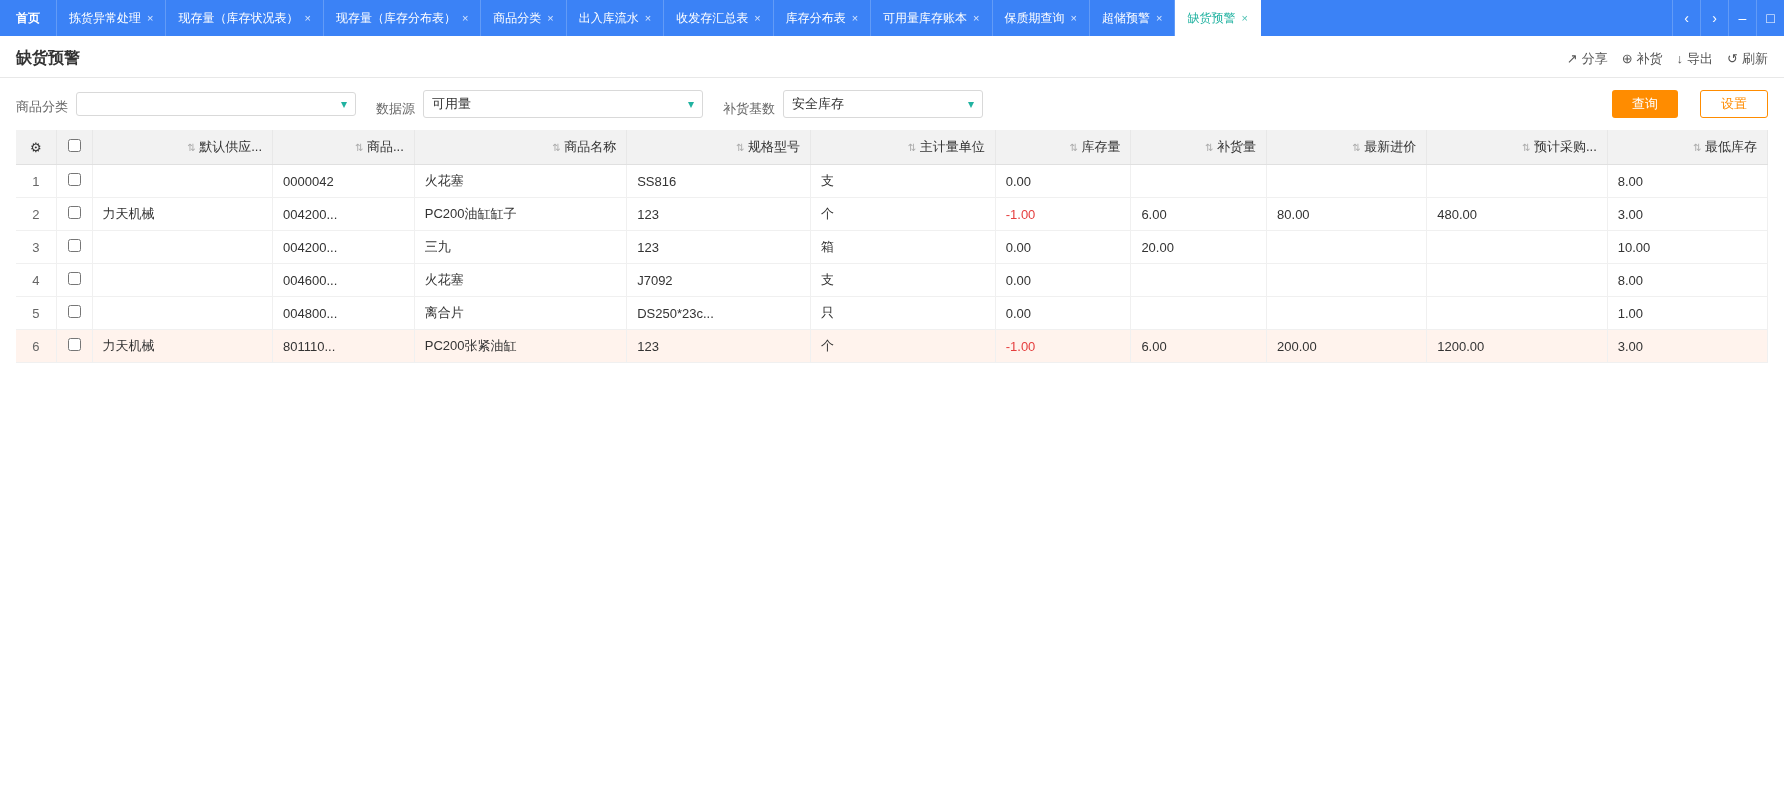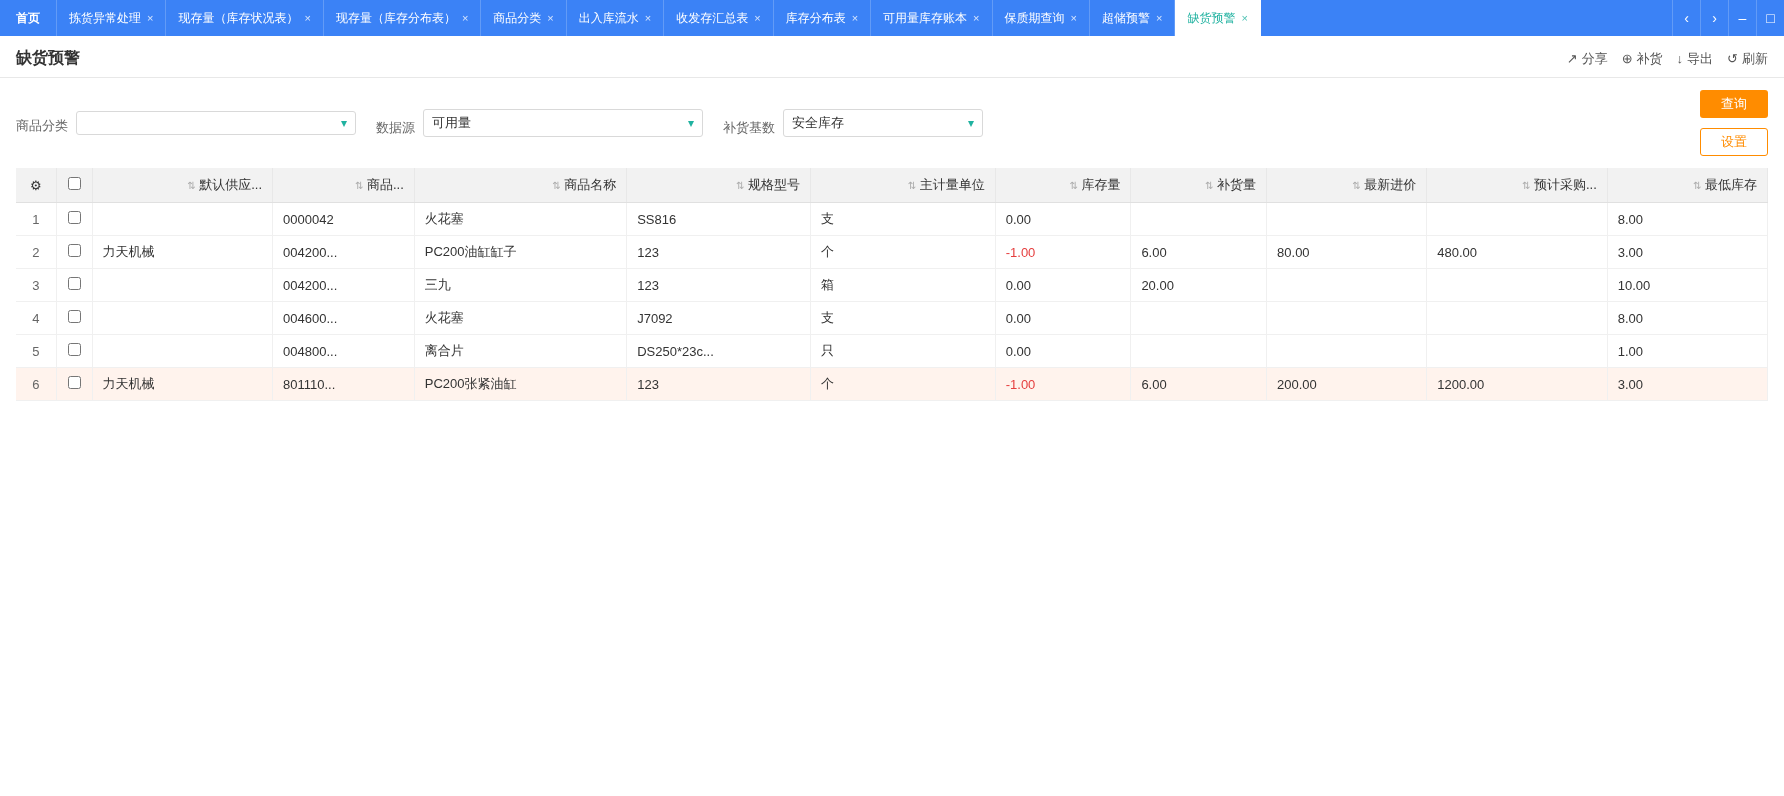--- a/index.html
+++ b/index.html
@@ -119,22 +119,22 @@
       cursor: pointer;
       background: #fff;
       justify-content: space-between;
     }
     .filter-select .arrow { color: #20b2a0; font-size: 12px; }
     .filter-value { color: #333; font-size: 13px; }
 
     .filter-actions {
       margin-left: auto;
       display: flex;
-      flex-direction: column;
-      gap: 10px;
+      flex-direction: row;
+      gap: 22px;
     }
     .btn-query {
       background: #ff8c00;
       color: #fff;
       border: none;
       border-radius: 3px;
       padding: 5px 20px;
       cursor: pointer;
       font-size: 13px;
     }

